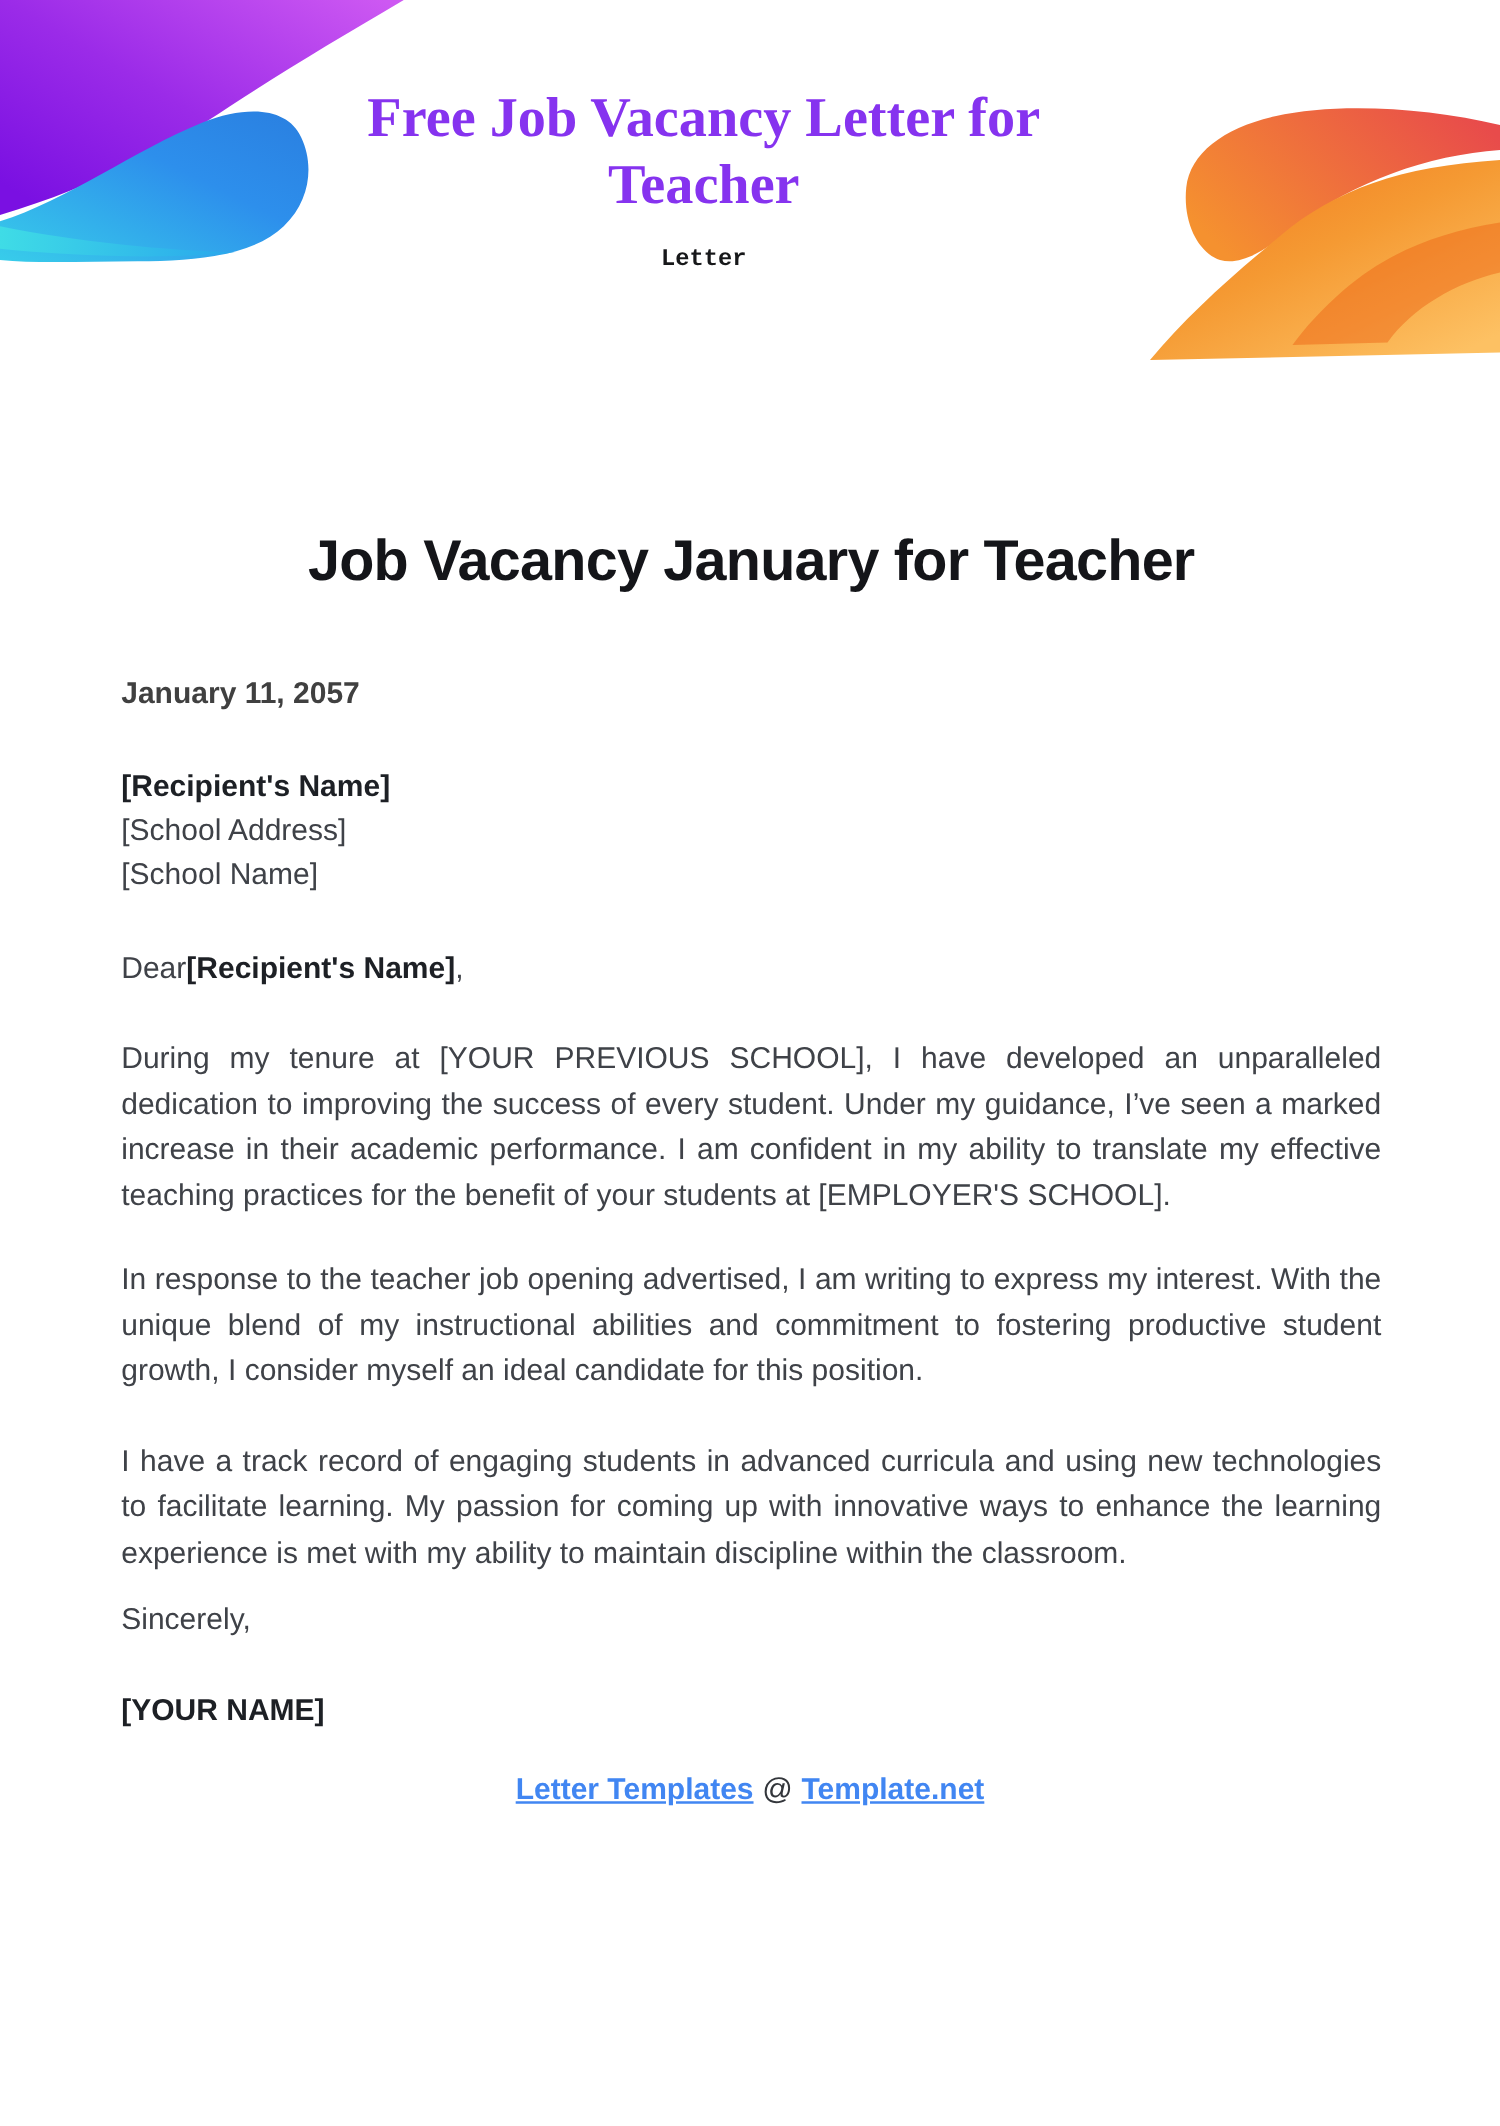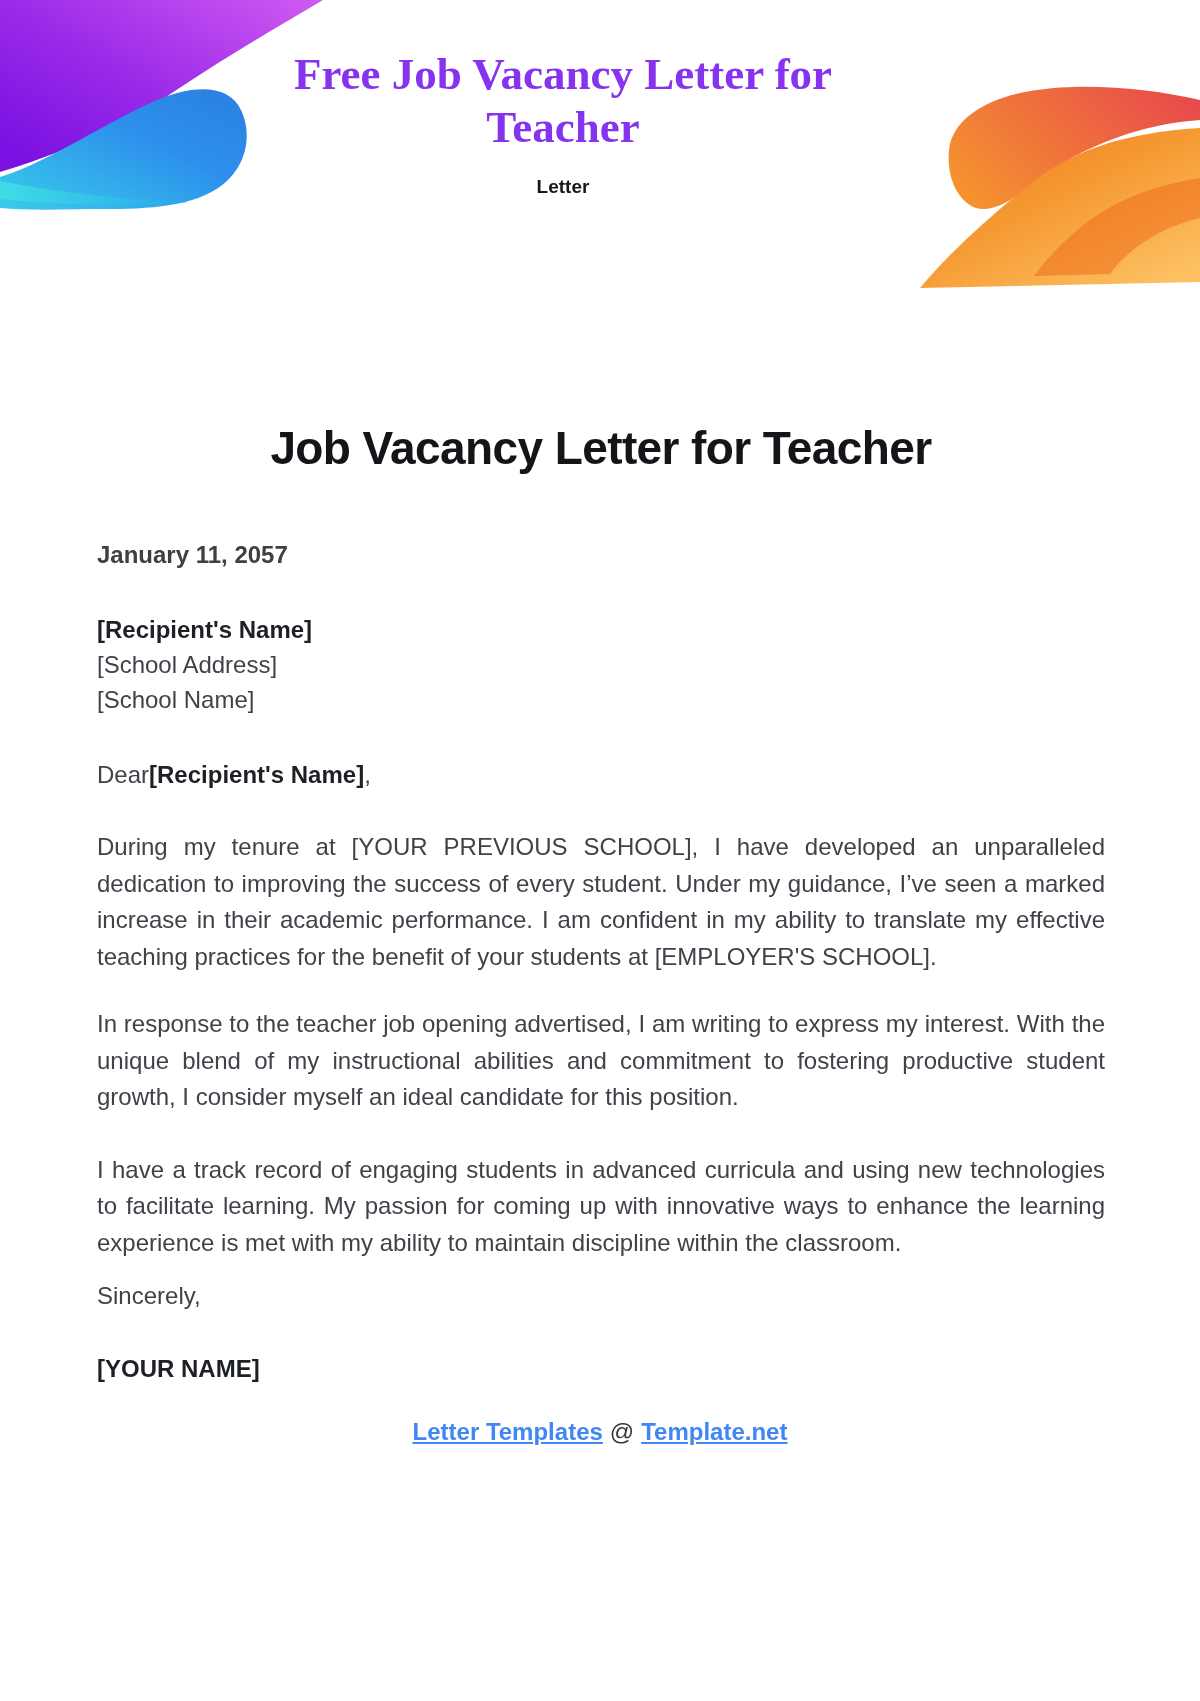--- a/index.html
+++ b/index.html
@@ -9,34 +9,34 @@
     background:#ffffff;
     overflow:hidden;
     font-family:"Liberation Sans", sans-serif;
   }
 
   
   .header { position:relative; width:100%; height:270px; }
   .deco-left  { position:absolute; top:0; left:0; }
   .deco-right { position:absolute; top:0; right:0; }
   .title-block {
-    position:absolute; top:48px; left:213px; width:700px;
+    position:absolute; top:68px; left:213px; width:700px;
     text-align:center;
   }
   .template-title {
     margin:0;
     font-family:"Liberation Serif", serif;
     font-weight:700;
     font-size:45px; line-height:53px;
     color:#8633ef;
   }
   .template-category {
     margin:22px 0 0;
     font-size:19px; line-height:22px;
-    font-weight:700; color:#17181a;
+    font-weight:700; color:#17181a;font-family:Liberation Mono, monospace;
   }
 
   
   .letter { width:1008px; margin-left:97px; color:#3f4248; }
   .letter-heading {
     margin:150px 0 0;
     font-size:46px; line-height:56px;
     font-weight:700; letter-spacing:-0.6px;
     text-align:center; color:#141519;
   }
@@ -115,21 +115,21 @@
     </svg>
 
     <div class="title-block">
       <h1 class="template-title">Free Job Vacancy Letter for Teacher</h1>
       <div class="template-category">Letter</div>
     </div>
   </div>
 
   <div class="letter">
 
-    <h2 class="letter-heading">Job Vacancy Letter for Teacher</h2>
+    <h2 class="letter-heading">Job Vacancy January for Teacher</h2>
 
     <p class="letter-date">January 11, 2057</p>
 
     <div class="recipient">
       <p class="bold">[Recipient's Name]</p>
       <p>[School Address]</p>
       <p>[School Name]</p>
     </div>
 
     <p class="salutation"><span>Dear</span><b>[Recipient's Name]</b><span>,</span></p>

